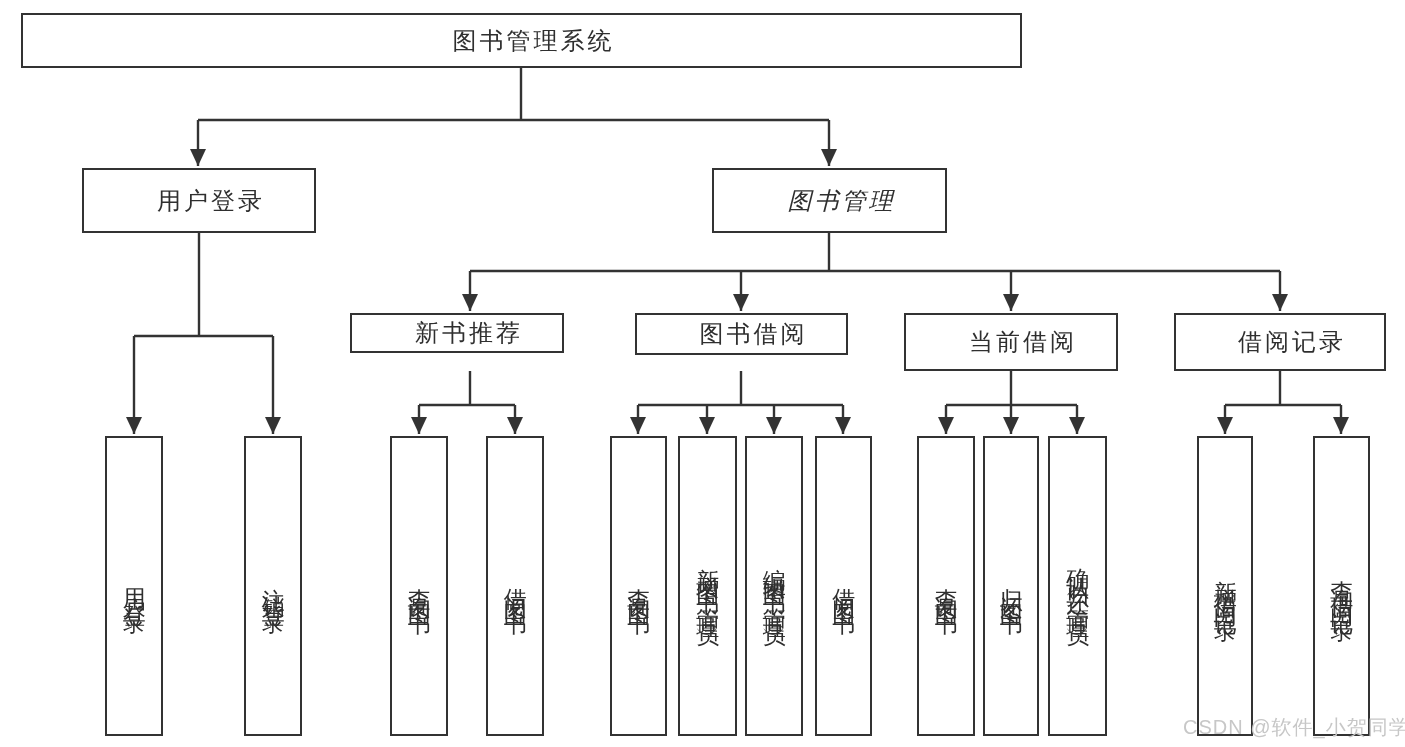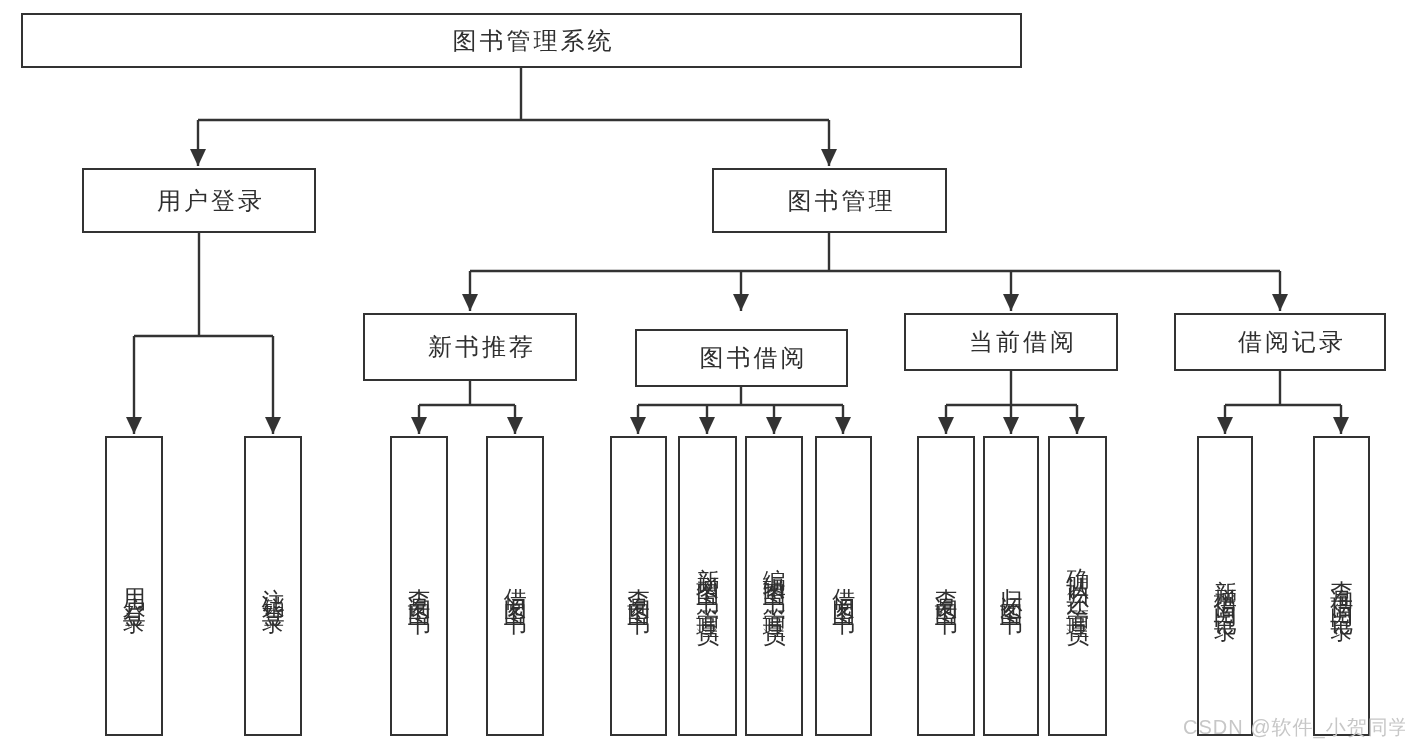--- a/index.html
+++ b/index.html
@@ -46,23 +46,23 @@
     text-orientation: mixed;
     font-size: 23px;
     letter-spacing: 8px;
     line-height: 1.1;
     color: var(--text);
   }
 
   
   .n-root { left: 21px;  top: 13px;  width: 1001px; height: 55px; }
   .n-l2a  { left: 82px;  top: 168px; width: 234px;  height: 65px; }
-  .n-l2b  { left: 712px; top: 168px; width: 235px;  height: 65px; }
-  .n-l3a  { left: 363px; top: 313px; width: 214px;  height: 68px; }
-  .n-l3b  { left: 635px; top: 329px; width: 213px;  height: 58px; }
+  .n-l2b  { left: 712px; top: 168px; width: 235px;  height: 65px; font-style: italic; }
+  .n-l3a  { left: 350px; top: 313px; width: 214px;  height: 40px; }
+  .n-l3b  { left: 635px; top: 313px; width: 213px;  height: 42px; }
   .n-l3c  { left: 904px; top: 313px; width: 214px;  height: 58px; justify-content: center; }
   .n-l3d  { left: 1174px;top: 313px; width: 212px;  height: 58px; }
   .leaf   { top: 436px; height: 300px; }
   .n-a1 { left: 105px;  width: 58px; }
   .n-a2 { left: 244px;  width: 58px; }
   .n-b1 { left: 390px;  width: 58px; }
   .n-b2 { left: 486px;  width: 58px; }
   .n-c1 { left: 610px;  width: 57px; }
   .n-c2 { left: 678px;  width: 59px; }
   .n-c3 { left: 745px;  width: 58px; }

